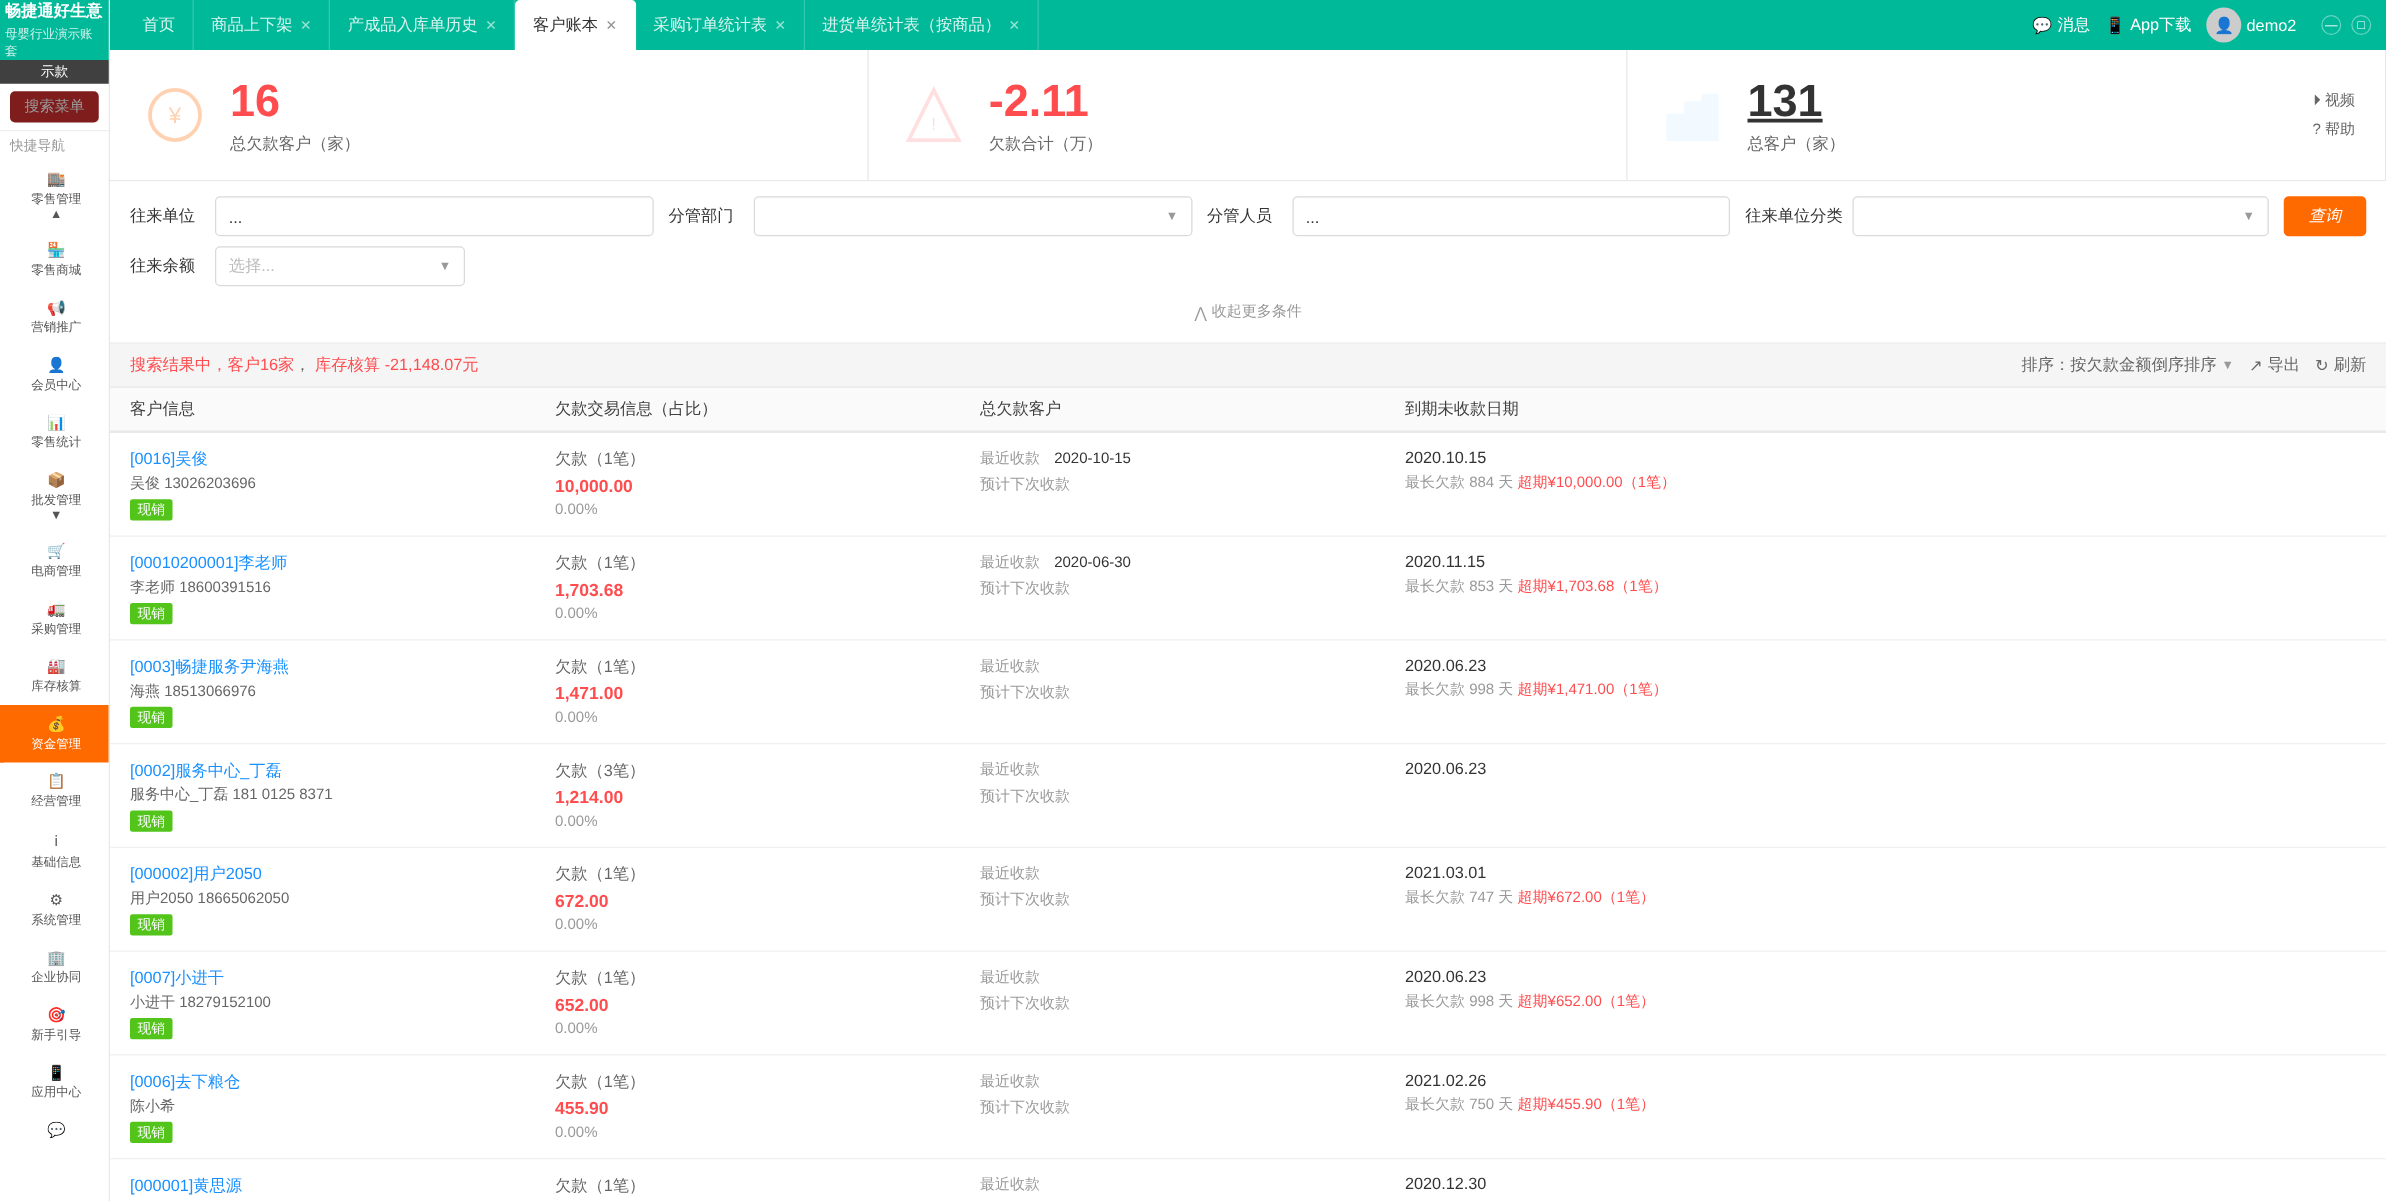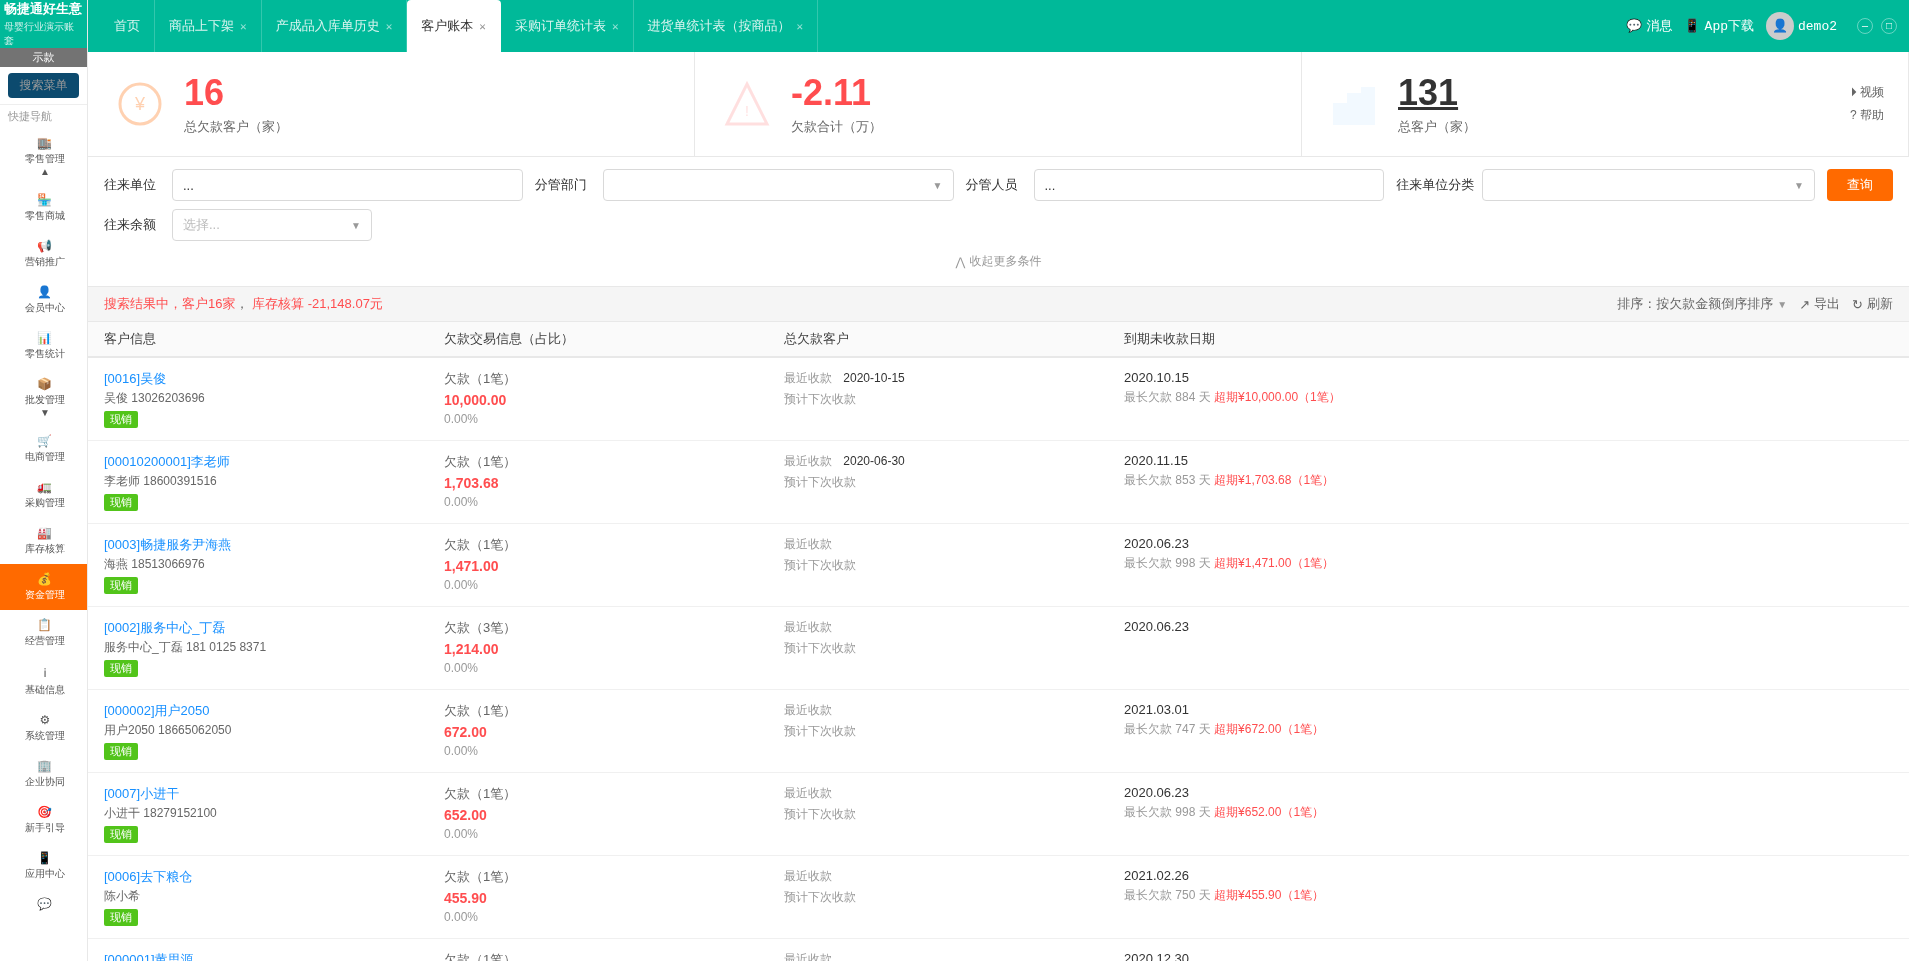--- a/index.html
+++ b/index.html
@@ -14,21 +14,21 @@
     .sidebar-item { display: flex; flex-direction: column; align-items: center; padding: 8px 4px; cursor: pointer; font-size: 12px; color: #555; border-left: 3px solid transparent; }
     .sidebar-item.active { background: #ff6a00; color: white; border-left-color: #ff6a00; }
     .sidebar-item.active .sidebar-item-label { color: white; }
     .sidebar-item-label { margin-top: 2px; font-size: 10px; }
     .sidebar-expand { font-size: 10px; }
 
     
     .main-content { flex: 1; display: flex; flex-direction: column; overflow: hidden; }
 
     
-    .top-header { background: #00b999; height: 52px; display: flex; align-items: center; padding: 0 12px; justify-content: space-between; flex-shrink: 0; font-family: Liberation Mono, monospace; }
+    .top-header { background: #00b999; height: 40px; display: flex; align-items: center; padding: 0 12px; justify-content: space-between; flex-shrink: 0; }
     .top-nav-tabs { display: flex; align-items: center; height: 100%; overflow: hidden; flex: 1; }
     .nav-tab { display: flex; align-items: center; padding: 0 14px; height: 100%; font-size: 13px; color: rgba(255,255,255,0.85); cursor: pointer; white-space: nowrap; border-right: 1px solid rgba(255,255,255,0.2); position: relative; }
     .nav-tab.active { background: white; color: #333; border-radius: 4px 4px 0 0; }
     .nav-tab .close-btn { margin-left: 6px; font-size: 11px; opacity: 0.7; }
     .nav-tab.active .close-btn { color: #666; }
     .top-header-right { display: flex; align-items: center; gap: 12px; color: white; font-size: 13px; flex-shrink: 0; }
     .top-header-btn { display: flex; align-items: center; gap: 4px; cursor: pointer; }
     .header-window-controls { display: flex; gap: 8px; margin-left: 8px; }
     .win-btn { width: 16px; height: 16px; border-radius: 50%; cursor: pointer; display: flex; align-items: center; justify-content: center; font-size: 10px; color: white; border: 1px solid rgba(255,255,255,0.4); }
 
@@ -44,21 +44,21 @@
     .stat-label { font-size: 13px; color: #666; margin-top: 4px; }
     .stat-card-right { margin-left: auto; display: flex; flex-direction: column; align-items: flex-end; gap: 6px; font-size: 12px; color: #666; }
     .stat-card-right span { cursor: pointer; }
 
     
     .filter-area { background: white; padding: 12px 16px; border-bottom: 1px solid #e8e8e8; flex-shrink: 0; }
     .filter-row { display: flex; align-items: center; gap: 12px; margin-bottom: 8px; }
     .filter-item { display: flex; align-items: center; gap: 8px; flex: 1; }
     .filter-label { font-size: 13px; color: #333; white-space: nowrap; min-width: 60px; }
     .filter-input { flex: 1; height: 32px; border: 1px solid #d9d9d9; border-radius: 4px; padding: 0 10px; font-size: 13px; color: #333; display: flex; align-items: center; justify-content: space-between; cursor: pointer; background: white; }
-    .search-btn { background: #ff6a00; color: white; border: none; border-radius: 4px; padding: 0 20px; height: 32px; font-size: 13px; cursor: pointer; white-space: nowrap; }
+    .search-btn { background: #ff6a00; color: white; border: none; border-radius: 4px; padding: 0 20px; height: 32px; font-size: 13px; cursor: pointer; white-space: nowrap; font-style: italic; }
     .collapse-btn { text-align: center; padding: 4px 0; font-size: 12px; color: #999; cursor: pointer; display: flex; align-items: center; justify-content: center; gap: 4px; }
 
     
     .result-bar { background: #f5f5f5; padding: 8px 16px; display: flex; align-items: center; justify-content: space-between; flex-shrink: 0; border-bottom: 1px solid #e8e8e8; }
     .result-info { font-size: 13px; color: #666; }
     .result-info span { color: #ff4d4f; }
     .result-actions { display: flex; align-items: center; gap: 12px; font-size: 13px; color: #666; }
     .result-sort { display: flex; align-items: center; gap: 4px; cursor: pointer; }
     .result-btn { display: flex; align-items: center; gap: 4px; cursor: pointer; }
 
@@ -91,24 +91,24 @@
 
 <div class="app-wrapper">
 
   <div class="sidebar">
     <div class="sidebar-logo">
       <div>
         <div style="font-size:13px;font-weight:bold;color:white;">畅捷通好生意</div>
         <div style="font-size:10px;color:rgba(255,255,255,0.8);margin-top:2px;">母婴行业演示账套</div>
       </div>
     </div>
-    <div style="background:#737373;color:white;font-size:11px;padding:2px 8px;text-align:center;">示款</div>
+    <div style="background:#404040;color:white;font-size:11px;padding:2px 8px;text-align:center;">示款</div>
 
     <div style="padding:6px 8px;border-bottom:1px solid #eee;">
-      <div style="background:#0c4a6e;border-radius:4px;padding:4px 8px;font-size:12px;color:#999;cursor:pointer;text-align:center;">搜索菜单</div>
+      <div style="background:#7f1d1d;border-radius:4px;padding:4px 8px;font-size:12px;color:#999;cursor:pointer;text-align:center;">搜索菜单</div>
     </div>
 
     <div style="padding:4px 8px;font-size:11px;color:#999;">快捷导航</div>
 
     <div style="overflow-y:auto;flex:1;">
       <div class="sidebar-item">
         <span>🏬</span>
         <span class="sidebar-item-label">零售管理</span>
         <span class="sidebar-expand">▲</span>
       </div>

